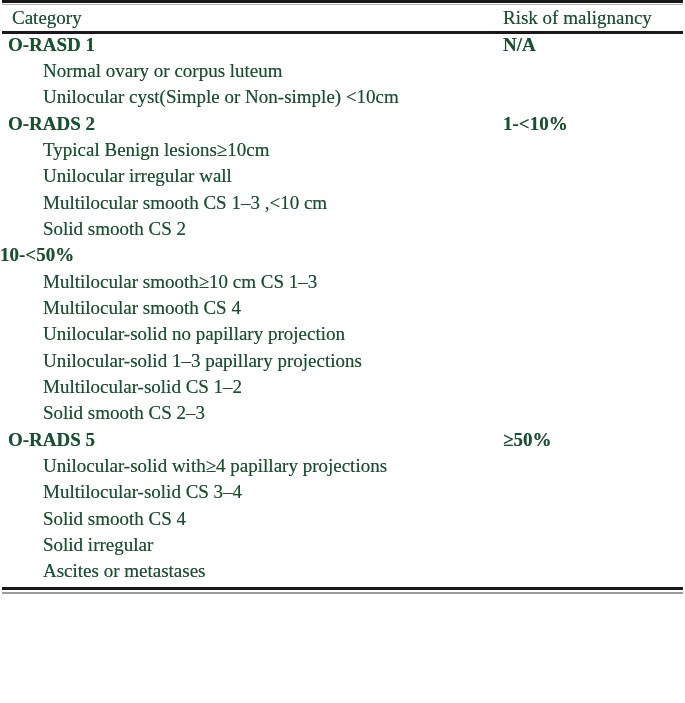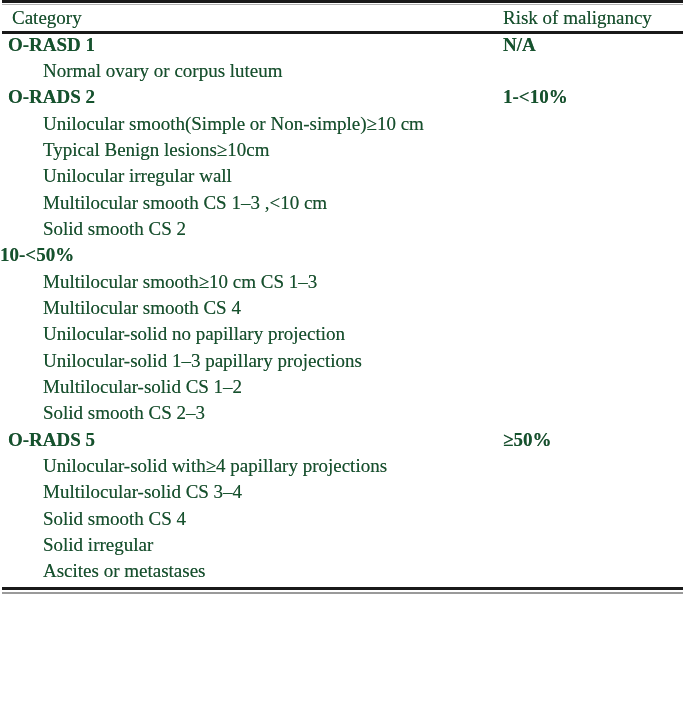--- a/index.html
+++ b/index.html
@@ -71,31 +71,31 @@
     <div class="cell c1">O-RASD 1</div>
     <div class="cell c2">N/A</div>
   </div>
 
   <div class="trow item">
     <div class="cell c1">Normal ovary or corpus luteum</div>
     <div class="cell c2"></div>
   </div>
 
 
+  <div class="trow item">
+    <div class="cell c1">Unilocular cyst(Simple or Non-simple) &lt;10cm</div>
+    <div class="cell c2"></div>
+  </div>
 
 
   <div class="trow group">
     <div class="cell c1">O-RADS 2</div>
     <div class="cell c2">1-&lt;10%</div>
   </div>
 
-  <div class="trow item">
-    <div class="cell c1">Unilocular smooth(Simple or Non-simple)≥10 cm</div>
-    <div class="cell c2"></div>
-  </div>
 
   <div class="trow item">
     <div class="cell c1">Typical Benign lesions≥10cm</div>
     <div class="cell c2"></div>
   </div>
 
   <div class="trow item">
     <div class="cell c1">Unilocular irregular wall</div>
     <div class="cell c2"></div>
   </div>

